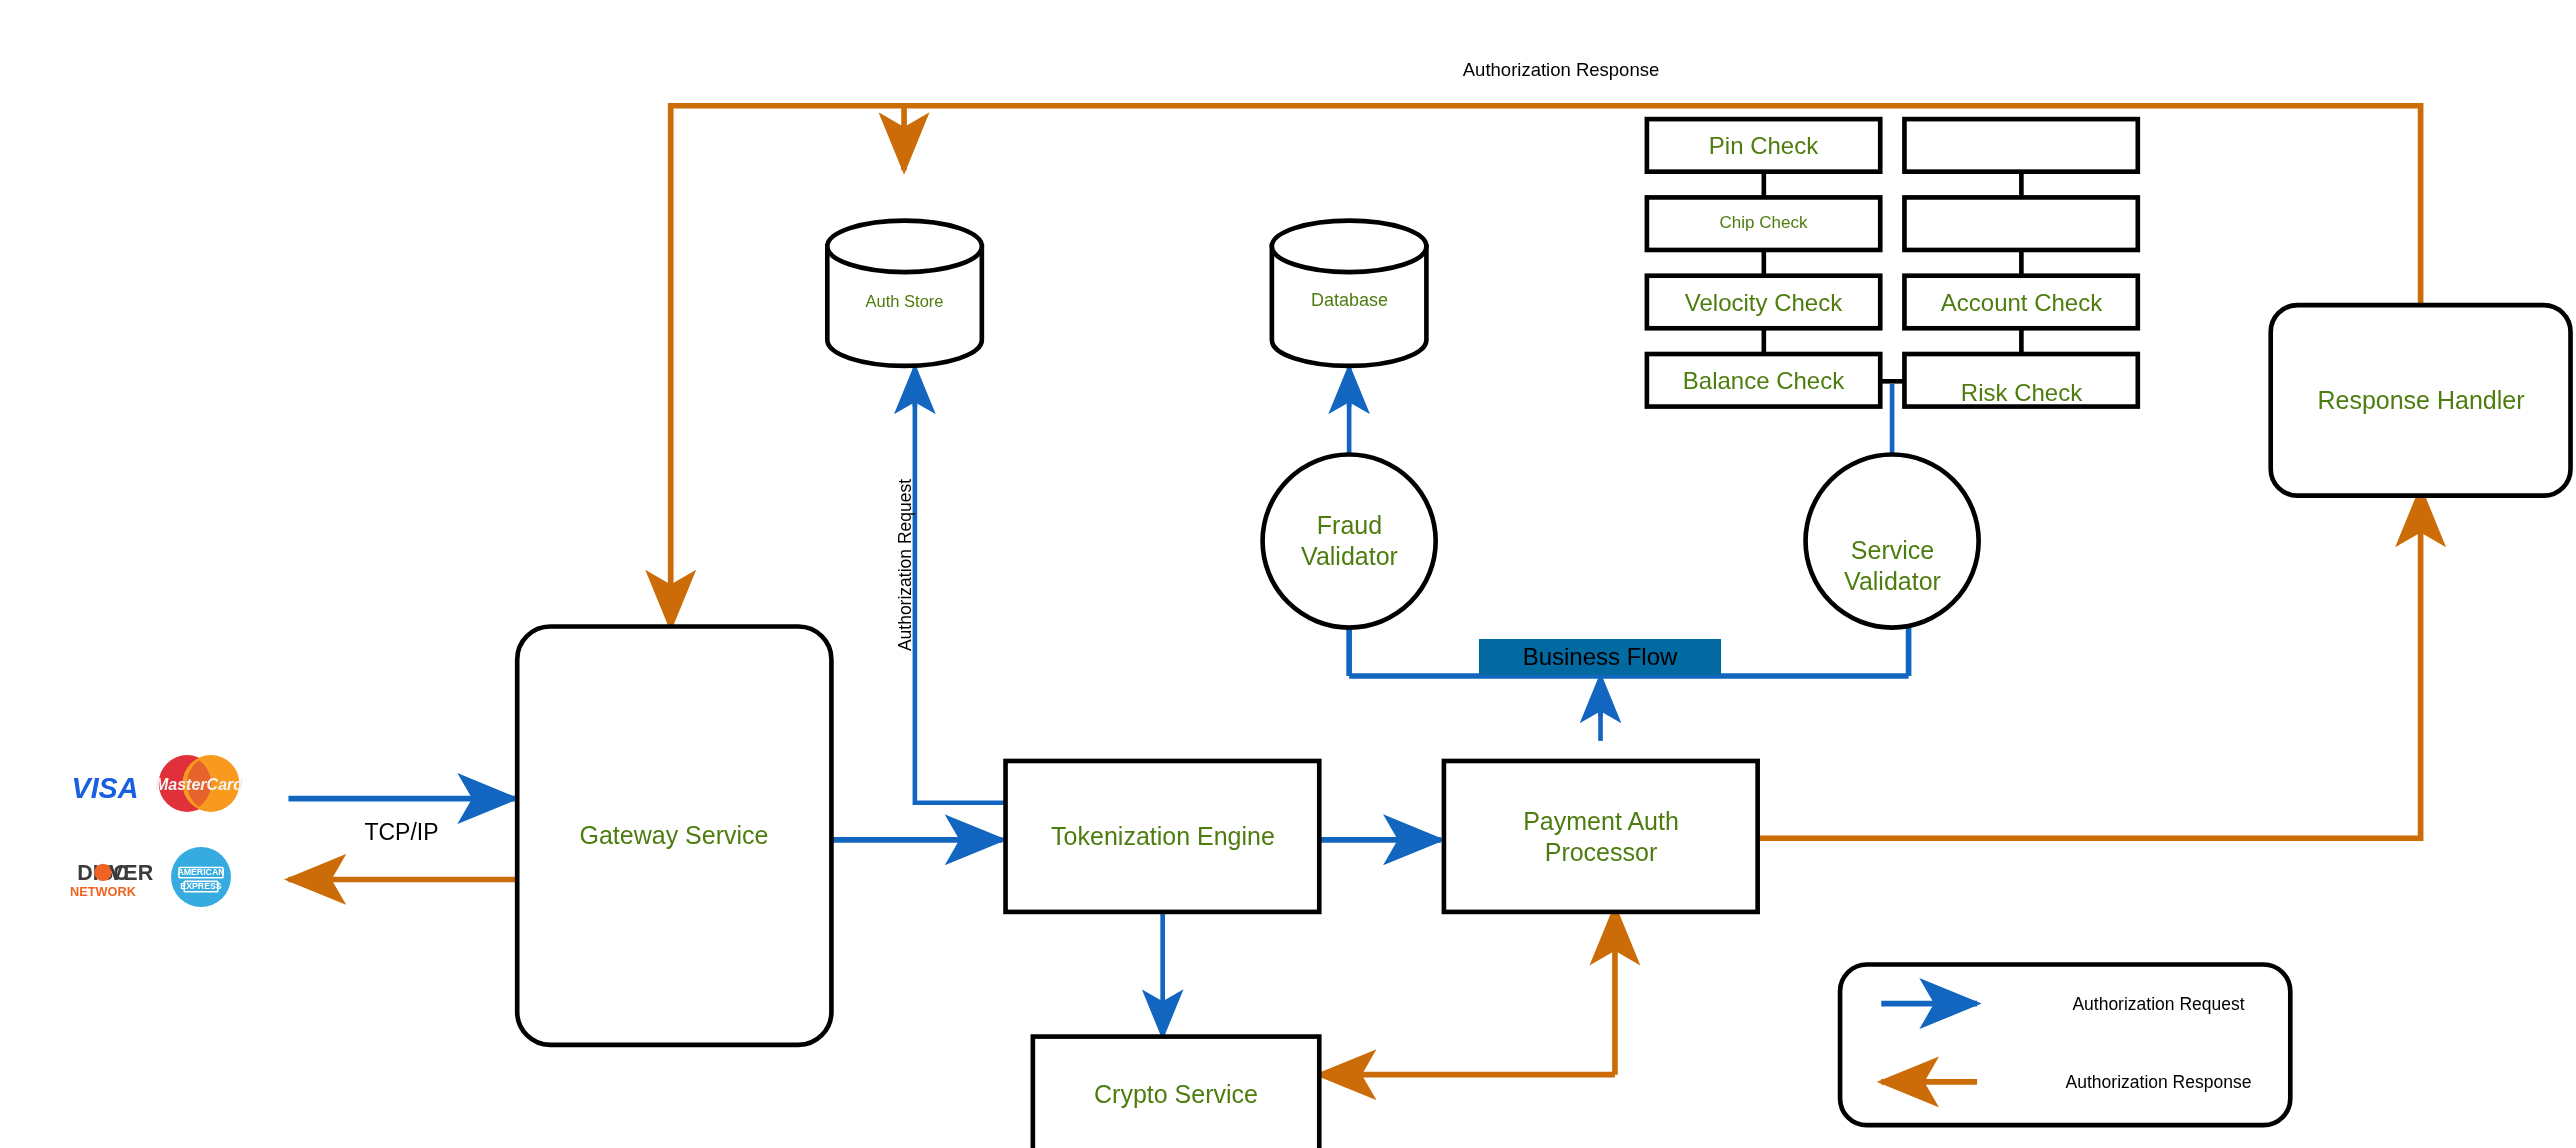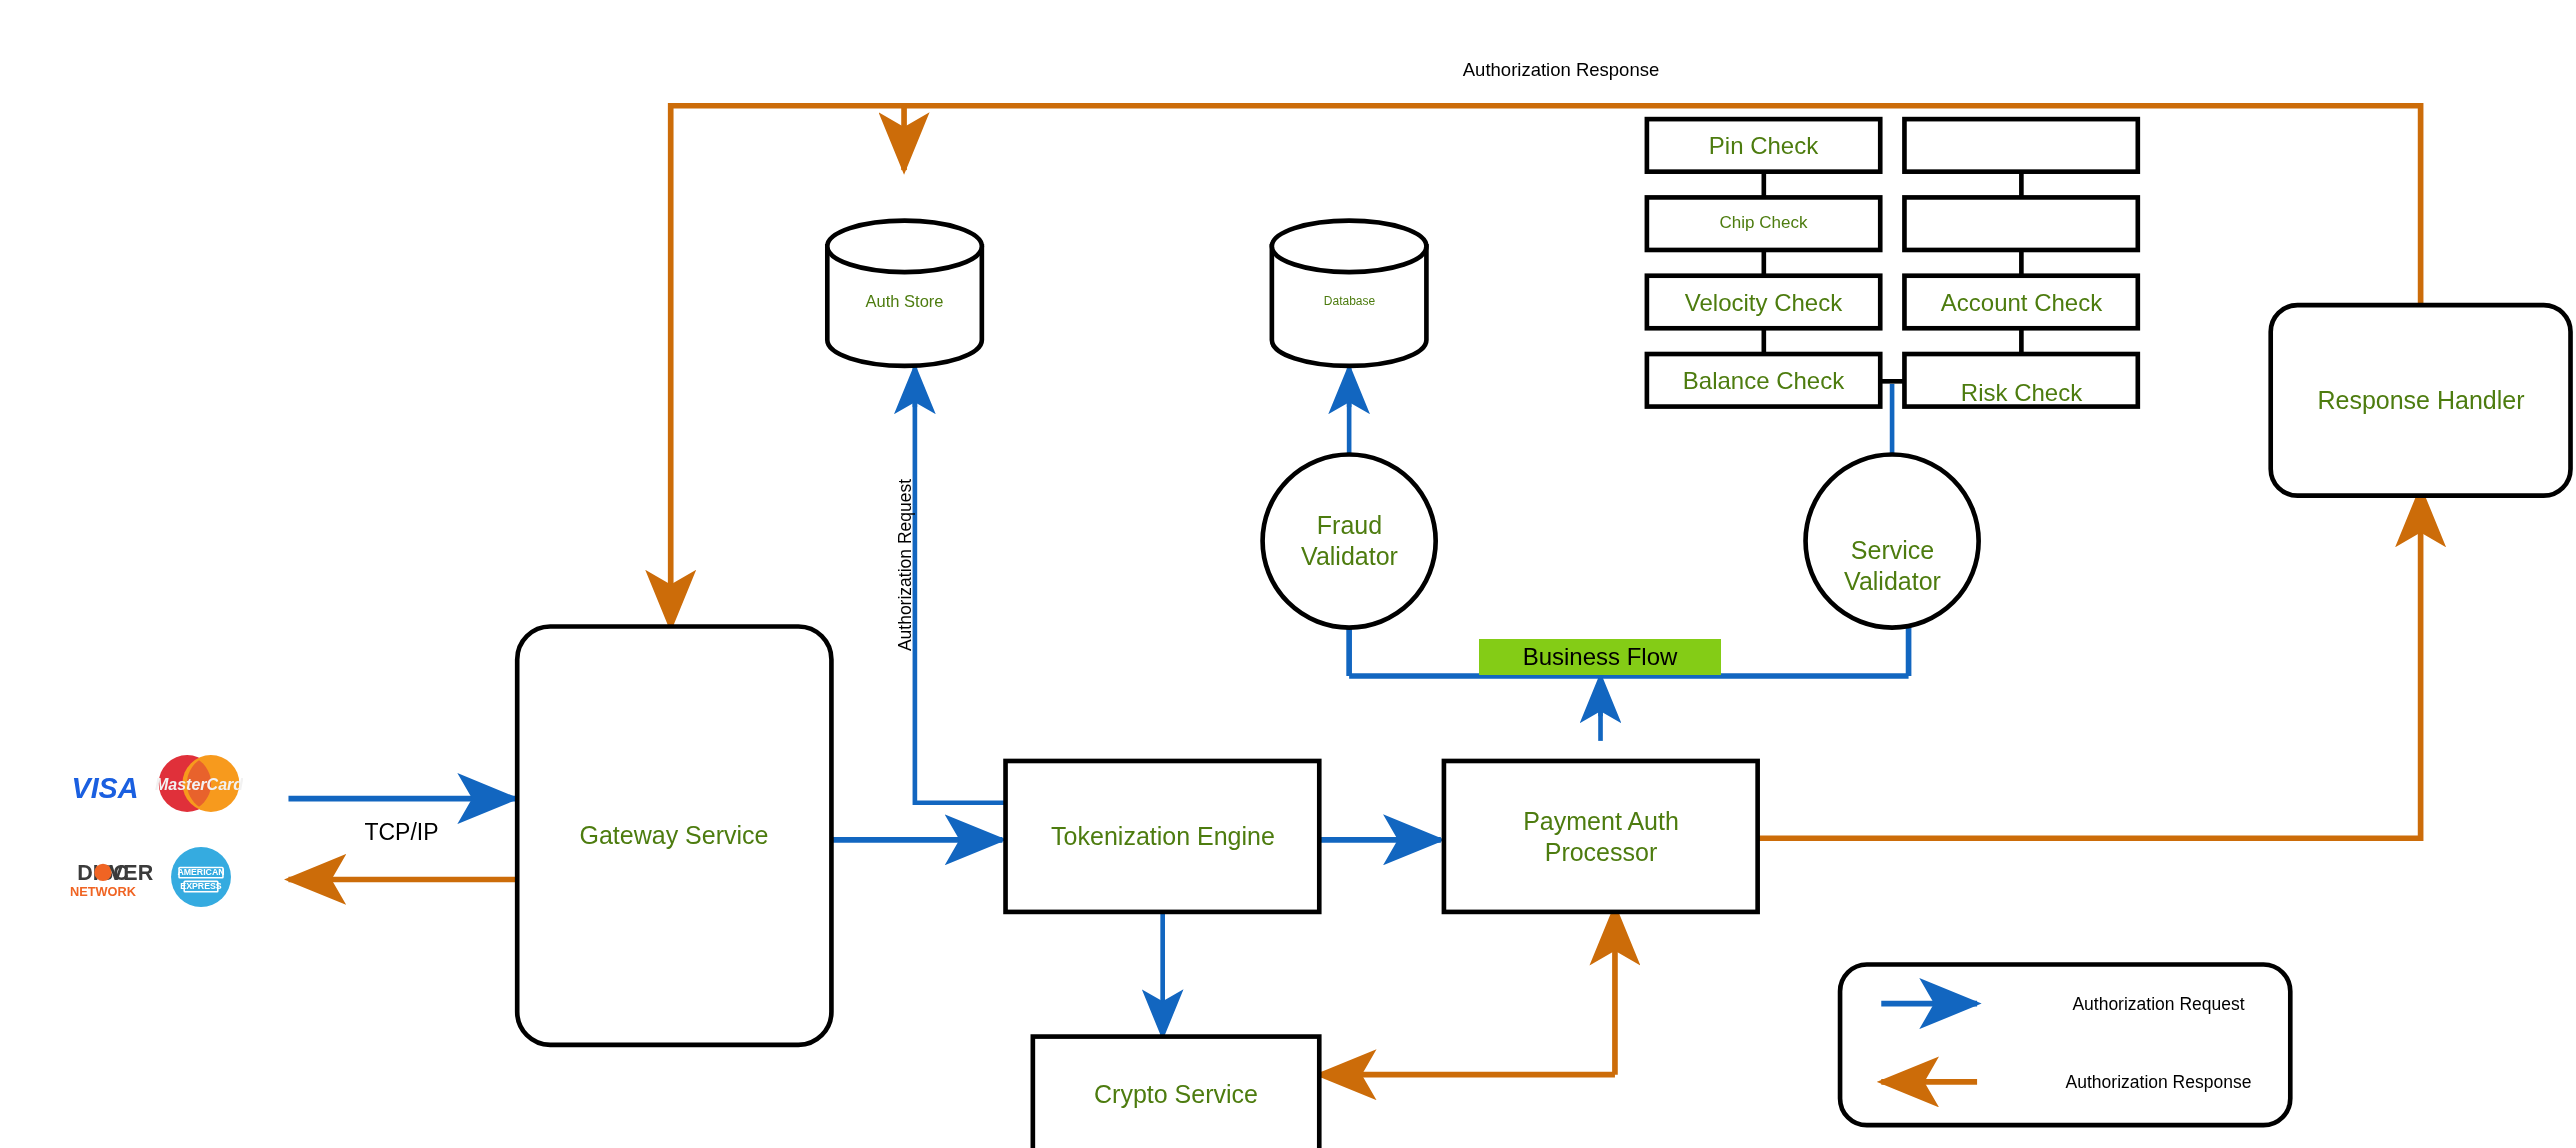--- a/index.html
+++ b/index.html
@@ -138,21 +138,21 @@
 
   <div class="node-label" style="left:1444px;top:761px;width:314px;height:151px;font-size:25px;">Payment Auth
 Processor</div>
 
   <div class="node-label" style="left:1033px;top:1037px;width:286px;height:114px;font-size:25px;">Crypto Service</div>
 
   <div class="node-label" style="left:2271px;top:305px;width:300px;height:191px;font-size:25px;">Response Handler</div>
 
   <div class="node-label" style="left:827px;top:278px;width:155px;height:46px;font-size:16.5px;">Auth Store</div>
 
-  <div class="node-label" style="left:1272px;top:278px;width:155px;height:46px;font-size:12px;">Database</div>
+  <div class="node-label" style="left:1272px;top:278px;width:155px;height:46px;font-size:18px;">Database</div>
 
   <div class="node-label" style="left:1263px;top:484px;width:173px;height:113px;font-size:25px;">Fraud
 Validator</div>
 
   <div class="node-label" style="left:1806px;top:509px;width:173px;height:113px;font-size:25px;">Service
 Validator</div>
 
   <div class="node-label" style="left:1647px;top:119px;width:233px;height:53px;font-size:24px;">Pin Check</div>
   <div class="node-label" style="left:1647px;top:197px;width:233px;height:53px;font-size:17px;">Chip Check</div>
   <div class="node-label" style="left:1647px;top:276px;width:233px;height:53px;font-size:24px;">Velocity Check</div>
@@ -160,21 +160,21 @@
 
   <div class="node-label" style="left:1905px;top:276px;width:233px;height:53px;font-size:24px;">Account Check</div>
   <div class="node-label" style="left:1905px;top:366px;width:233px;height:53px;font-size:24px;">Risk Check</div>
 
   <div class="edge-label" style="left:309px;top:813px;width:185px;height:39px;font-size:23px;">TCP/IP</div>
 
   <div class="edge-label" style="left:1252px;top:52px;width:618px;height:36px;font-size:18.5px;">Authorization Response</div>
 
   <div class="edge-label vert-label" style="left:750px;top:548px;width:309px;height:34px;font-size:17.5px;">Authorization Request</div>
 
-  <div class="edge-label" style="left:1479px;top:639px;width:242px;height:36px;font-size:24px;background:#84cc16;">Business Flow</div>
+  <div class="edge-label" style="left:1479px;top:639px;width:242px;height:36px;font-size:24px;background:#0369a1;">Business Flow</div>
 
   <div class="edge-label" style="left:2040px;top:987px;width:237px;height:34px;font-size:17.5px;justify-content:center;">Authorization Request</div>
   <div class="edge-label" style="left:2040px;top:1065px;width:237px;height:34px;font-size:17.5px;justify-content:center;">Authorization Response</div>
 
   <div class="logo" style="left:56px;top:768px;width:98px;height:39px;">
     <svg viewBox="0 0 190 76">
       <text x="95" y="58" text-anchor="middle" font-family="'Liberation Sans',sans-serif" font-size="56" font-weight="bold" font-style="italic" fill="#1a5fe0">VISA</text>
     </svg>
   </div>
 

